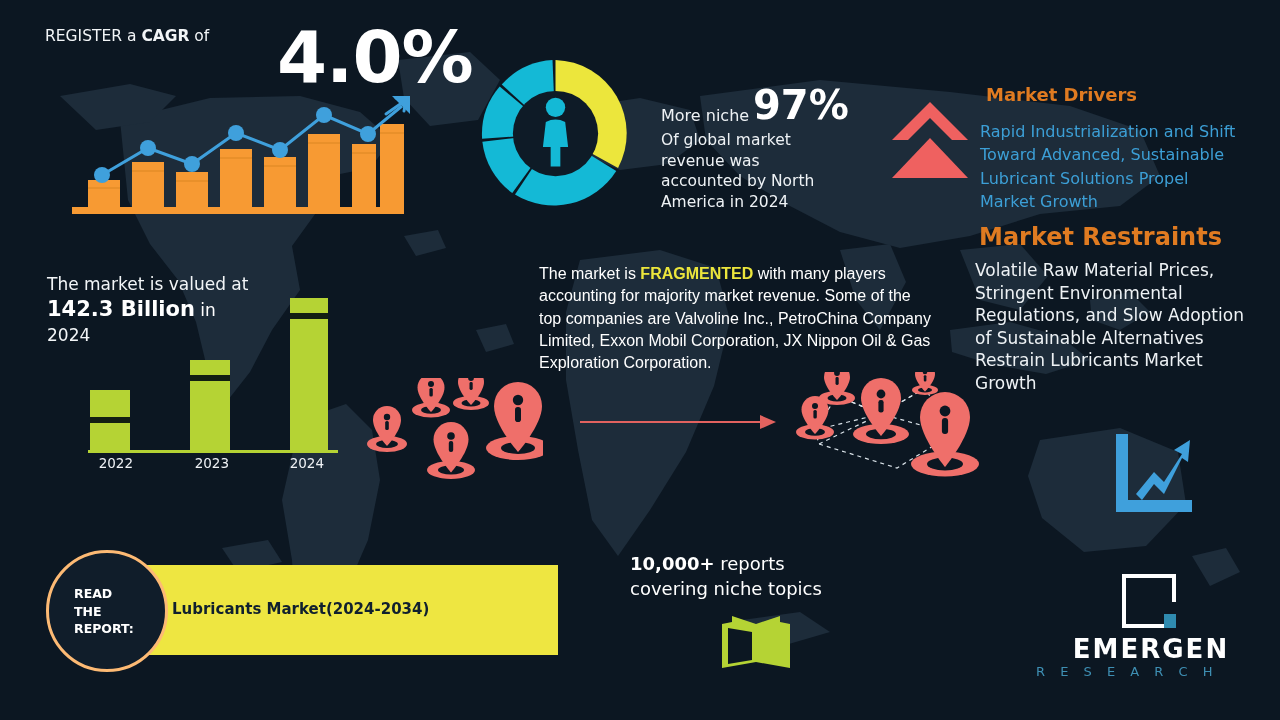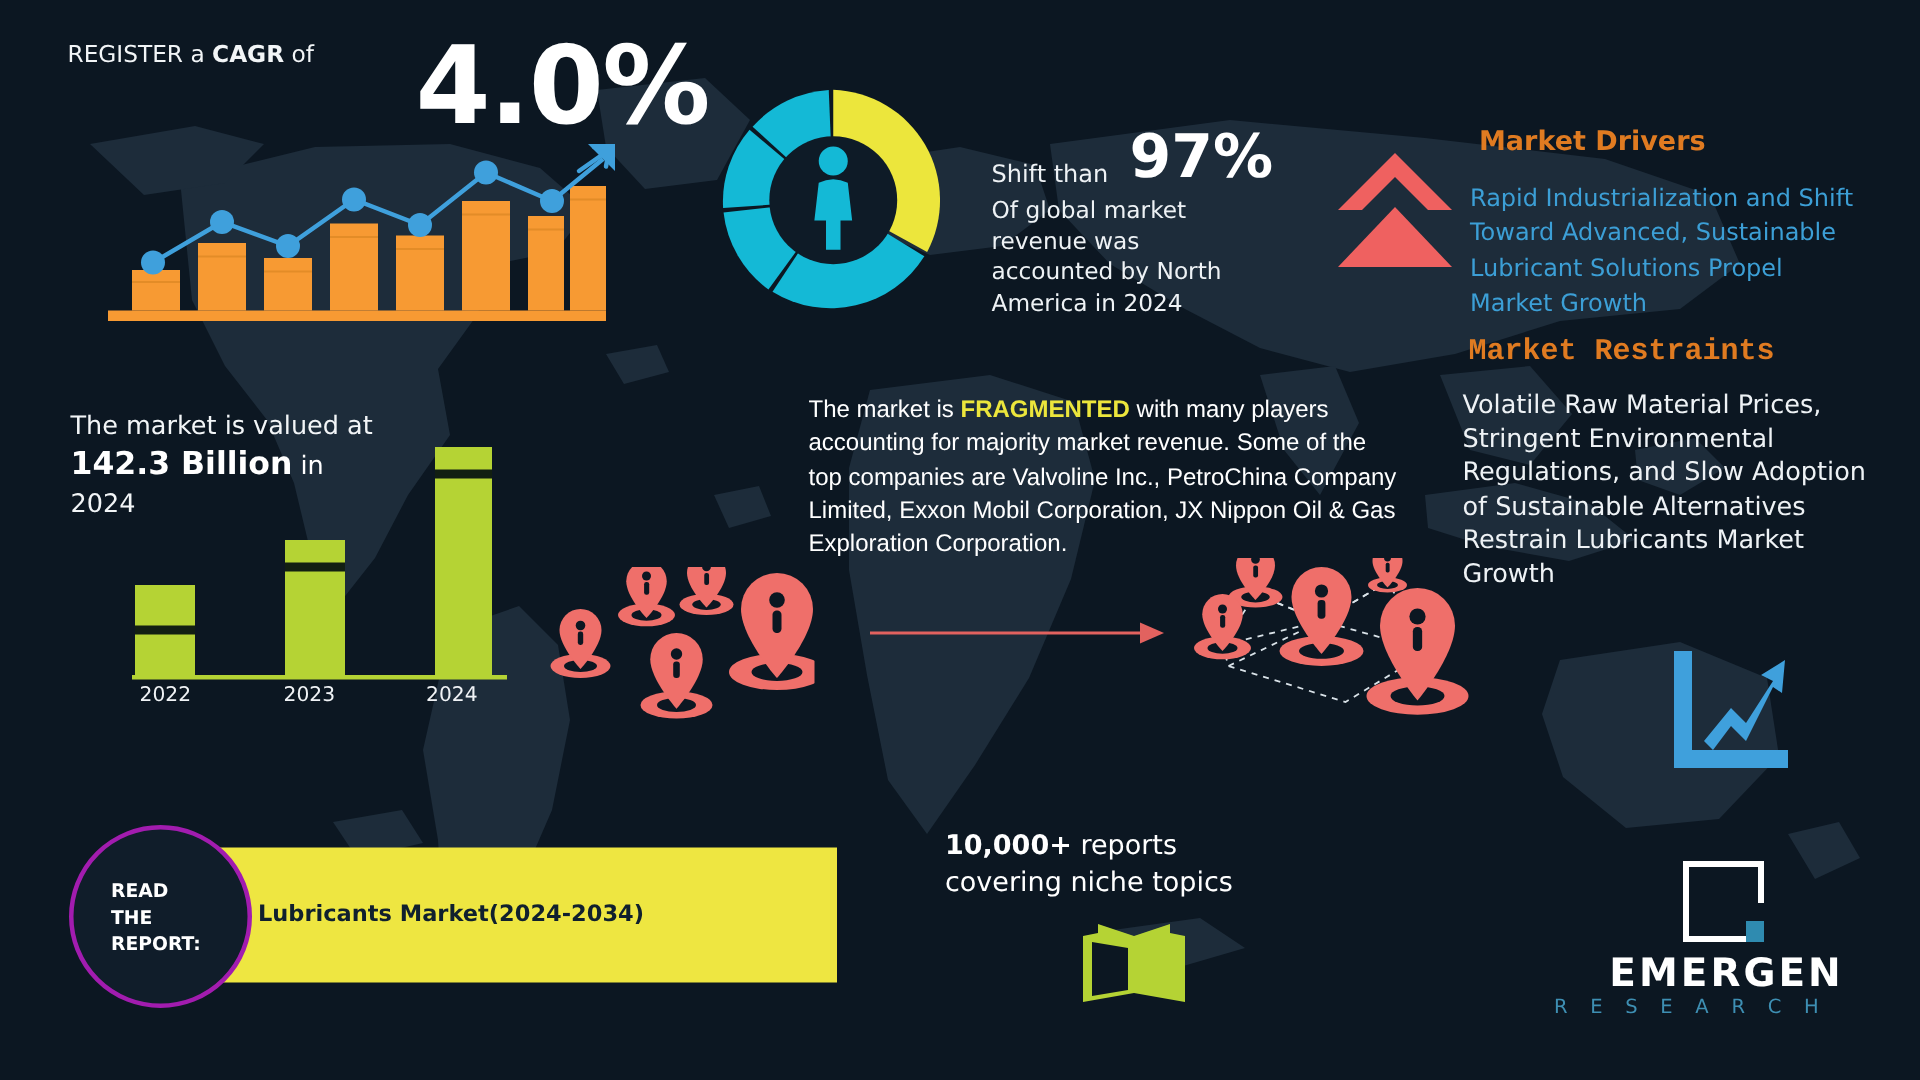--- a/index.html
+++ b/index.html
@@ -41,33 +41,33 @@
   #pct-more { position:absolute; left:0; top:14px; font-size:16px; color:#eef2f5; }
   #pct-value { position:absolute; left:92px; top:-10px; font-size:40px; font-weight:700; color:#fff; }
   #pct-desc { position:absolute; left:0; top:38px; width:180px;
       font-size:15.5px; line-height:20.5px; color:#eef2f5; }
 
   
   #drivers-title { left: 986px; top: 84px; font-size: 18px; font-weight: 700; color:#e07b21; }
   #drivers-arrows { position:absolute; left:890px; top:100px; width:80px; height:82px; }
   #drivers-body { left: 980px; top: 120px; width: 268px;
       font-size: 16px; line-height: 23.3px; color:#3c9fd6; }
-  #restraints-title { left: 979px; top: 223px; font-size: 20px; font-weight: 700; color:#e07b21;font-family:Liberation Mono, monospace; }
+  #restraints-title { left: 979px; top: 223px; font-size: 24px; font-weight: 700; color:#e07b21; }
   #restraints-body { left: 975px; top: 259px; width: 290px;
       font-size: 17px; line-height: 22.6px; color:#eef2f5; }
 
   
   #value-head { left: 47px; top: 273px; width: 300px; }
   #value-l1 { font-size: 17px; color:#f2f5f7; line-height:22px; }
   #value-l2 { font-size: 21px; line-height: 28px; color:#ffffff; }
   #value-l2 b { font-weight: 700; margin-top: 32px; }
   #value-l2 span.in { font-size: 17px; font-weight:400; }
   #value-l3 { font-size: 17px; color:#f2f5f7; line-height:22px; }
   #value-chart { position:absolute; left:60px; top:290px; width:280px; height:200px; }
-  .vc-label { position:absolute; width:40px; text-align:left;
+  .vc-label { position:absolute; width:40px; text-align:right;
       font-size:13.5px; line-height:16px; color:#f0f3f6; }
 
   
   #frag { left: 539px; top: 263px; width: 392px;
       font-family:"Liberation Sans", sans-serif;
       font-size: 16px; line-height: 22.3px; color:#ffffff; }
   #frag b { color:#ece63c; font-weight:700; }
 
   
   #pins-left  { position:absolute; left:363px; top:378px; width:180px; height:105px; }
@@ -75,21 +75,21 @@
   #flow-arrow { position:absolute; left:578px; top:412px; width:200px; height:20px; }
 
   
   #trend-icon { position:absolute; left:1112px; top:432px; width:82px; height:82px; }
 
   
   #banner { position:absolute; left:98px; top:565px; width:460px; height:90px; background:#eee641; }
   #banner-title { position:absolute; left:74px; top:35px; font-size:15px;
       font-weight:700; color:#10202e; }
   #read-circle { position:absolute; left:46px; top:550px; width:122px; height:122px;
-      border-radius:50%; background:#101d2a; border:3px solid #a21caf; }
+      border-radius:50%; background:#101d2a; border:3px solid #fdba74; }
   #read-label { position:absolute; left:25px; top:32px; font-size:12.5px;
       font-weight:700; line-height:17.5px; color:#ffffff; }
 
   
   #reports { left: 630px; top: 551px; width: 250px; font-size:18px; line-height:25px; color:#ffffff; }
   #reports b { font-weight:700; }
   #book-icon { position:absolute; left:718px; top:612px; width:76px; height:58px; }
 
   
   #logo { position:absolute; left:1036px; top:572px; width:230px; height:116px; }
@@ -194,21 +194,21 @@
     </g>
     <circle cx="80" cy="80" r="44" fill="#0e1b27"></circle>
     <g fill="#14b9d6">
       <circle cx="80" cy="53" r="10"></circle>
       <path d="M70 68 q10 -5 20 0 l3 26 h-8 l0 20 h-10 l0 -20 h-8 Z"></path>
     </g>
   </svg>
 
   <div class="txt" id="pct-block">
     <div id="pct-row">
-      <div id="pct-more">Shift than</div>
+      <div id="pct-more">More niche</div>
       <div id="pct-value">97%</div>
     </div>
     <div id="pct-desc">Of global market revenue was accounted by North America in 2024</div>
   </div>
 
   <svg id="drivers-arrows" viewBox="0 0 80 82">
     <path d="M40 2 L78 40 L62 40 L40 18 L18 40 L2 40 Z" fill="#ef6160"></path>
     <path d="M40 38 L78 78 L2 78 Z" fill="#ef6160"></path>
   </svg>
   <div class="txt" id="drivers-title">Market Drivers</div>

